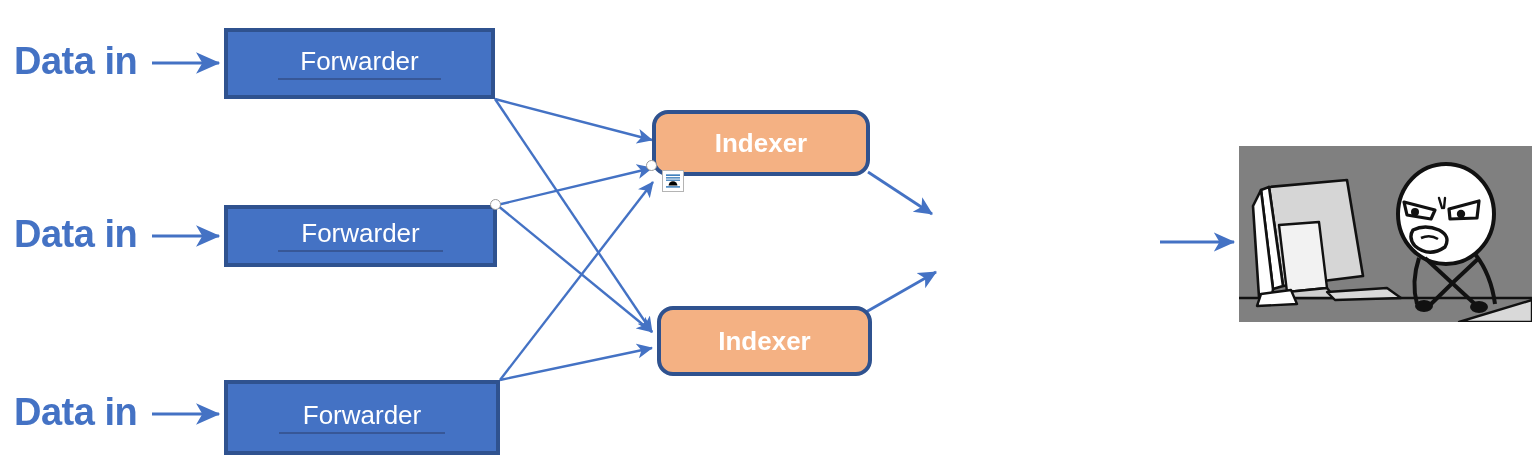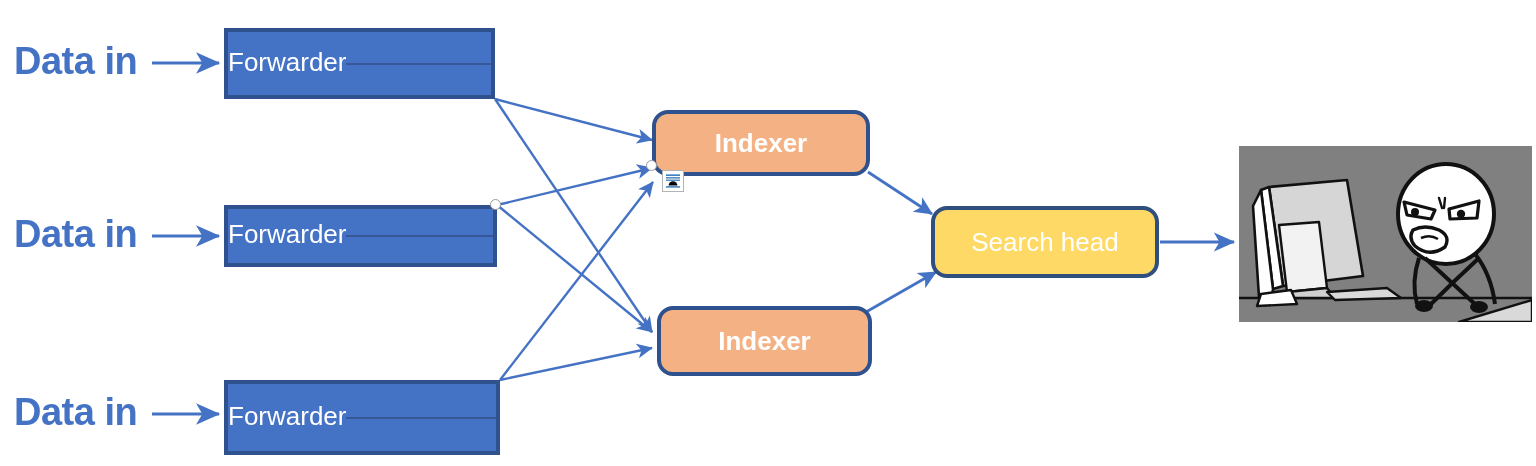--- a/index.html
+++ b/index.html
@@ -42,21 +42,21 @@
     text-align: right;
   }
 
   
   .forwarder {
     position: absolute;
     background: #4472C4;
     border: 4px solid #2F528F;
     box-sizing: border-box;
     display: flex;
-    flex-direction: row;
+    flex-direction: column;
     align-items: center;
     justify-content: center;
   }
   .forwarder .node-label {
     color: #ffffff;
     font-family: "Liberation Sans", sans-serif;
     font-size: 26px;
     font-weight: normal;
     line-height: 1;
     text-align: center;
@@ -182,23 +182,20 @@
   </div>
 
   <div class="roundnode indexer" style="left:652px; top:110px; width:218px; height:66px;">
     <div class="node-label">Indexer</div>
   </div>
 
   <div class="roundnode indexer" style="left:657px; top:306px; width:215px; height:70px;">
     <div class="node-label">Indexer</div>
   </div>
 
-  <div class="roundnode searchhead" style="left:931px; top:206px; width:228px; height:72px;">
-    <div class="node-label">Search head</div>
-  </div>
 
   <div class="handle-dot" style="left:490px; top:199px;"></div>
   <div class="handle-dot" style="left:646px; top:160px;"></div>
 
   <div class="layout-icon" style="left:662px; top:170px;">
     <svg width="16" height="16" viewBox="0 0 16 16" xmlns="http://www.w3.org/2000/svg">
       <rect x="1" y="1.4" width="14" height="1.5" fill="#2E75B6"></rect>
       <rect x="1" y="4.2" width="14" height="1.3" fill="#2E75B6"></rect>
       <rect x="1" y="6.6" width="14" height="1.2" fill="#2E75B6"></rect>
       <path d="M3.6 12.6 A4.4 4.4 0 0 1 12.4 12.6 Z" fill="#000000"></path>

